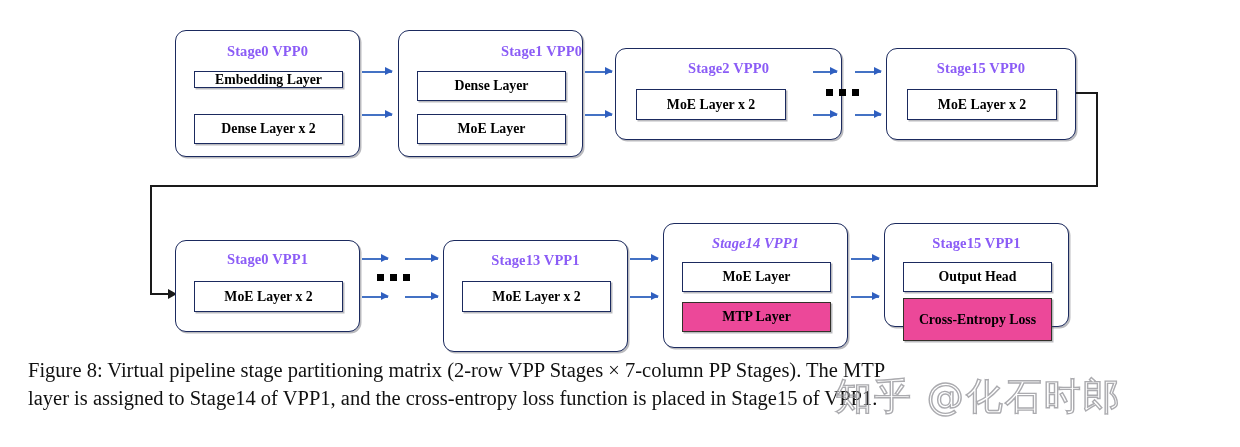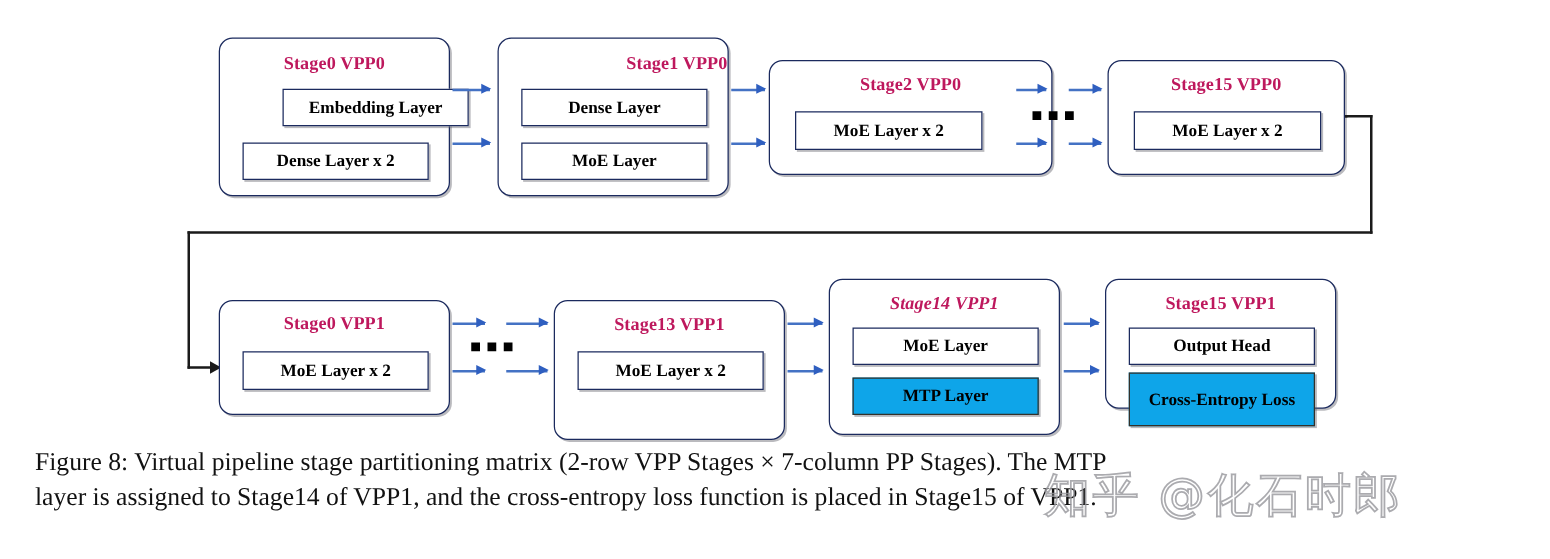--- a/index.html
+++ b/index.html
@@ -21,38 +21,38 @@
     border:1.6px solid #1b2a5e;
     border-radius:11px;
     box-sizing:border-box;
     box-shadow:1.5px 1.5px 0 rgba(90,90,100,.42);
   }
   .stage-title{
     position:absolute;left:0;right:0;
     text-align:center;
     font-weight:bold;
     font-size:14.5px;
-    color:#be185d;
+    color:#8b5cf6;
     letter-spacing:.1px;
     white-space:nowrap;
   }
   .layer{
     position:absolute;
     box-sizing:border-box;
     border:1.6px solid #1b2a5e;
     background:#ffffff;
     display:flex;align-items:center;justify-content:center;
     text-align:center;
     font-weight:bold;
     font-size:13.8px;
     color:#000;
     line-height:1.12;
     box-shadow:1.5px 1.5px 0 rgba(90,90,100,.42);
   }
-  .layer.hl{ background:#0ea5e9; border-color:#33312a;}
+  .layer.hl{ background:#ec4899; border-color:#33312a;}
   
   .arrow{
     position:absolute;height:2px;background:#4472c4;
   }
   .arrow:after{
     content:"";position:absolute;right:-1px;top:-3.6px;
     width:0;height:0;
     border-top:4.6px solid transparent;
     border-bottom:4.6px solid transparent;
     border-left:8px solid #2f5fc0;
@@ -89,21 +89,21 @@
     letter-spacing:2px;
   }
 </style>
 </head>
 <body>
 
 <div id="figure">
 
   <div class="stage" style="left:175px;top:30px;width:185px;height:127px;">
     <div class="stage-title" style="top:12px;">Stage0 VPP0</div>
-    <div class="layer" style="left:18px;top:40px;width:149px;height:30px;margin-left:32px;">Embedding Layer</div>
+    <div class="layer" style="left:18px;top:40px;width:149px;height:17px;">Embedding Layer</div>
     <div class="layer" style="left:18px;top:83px;width:149px;height:30px;">Dense Layer x 2</div>
   </div>
 
   <div class="stage" style="left:398px;top:30px;width:185px;height:127px;">
     <div class="stage-title" style="top:12px;text-align:right;">Stage1 VPP0</div>
     <div class="layer" style="left:18px;top:40px;width:149px;height:30px;">Dense Layer</div>
     <div class="layer" style="left:18px;top:83px;width:149px;height:30px;">MoE Layer</div>
   </div>
 
   <div class="stage" style="left:615px;top:48px;width:227px;height:92px;">

